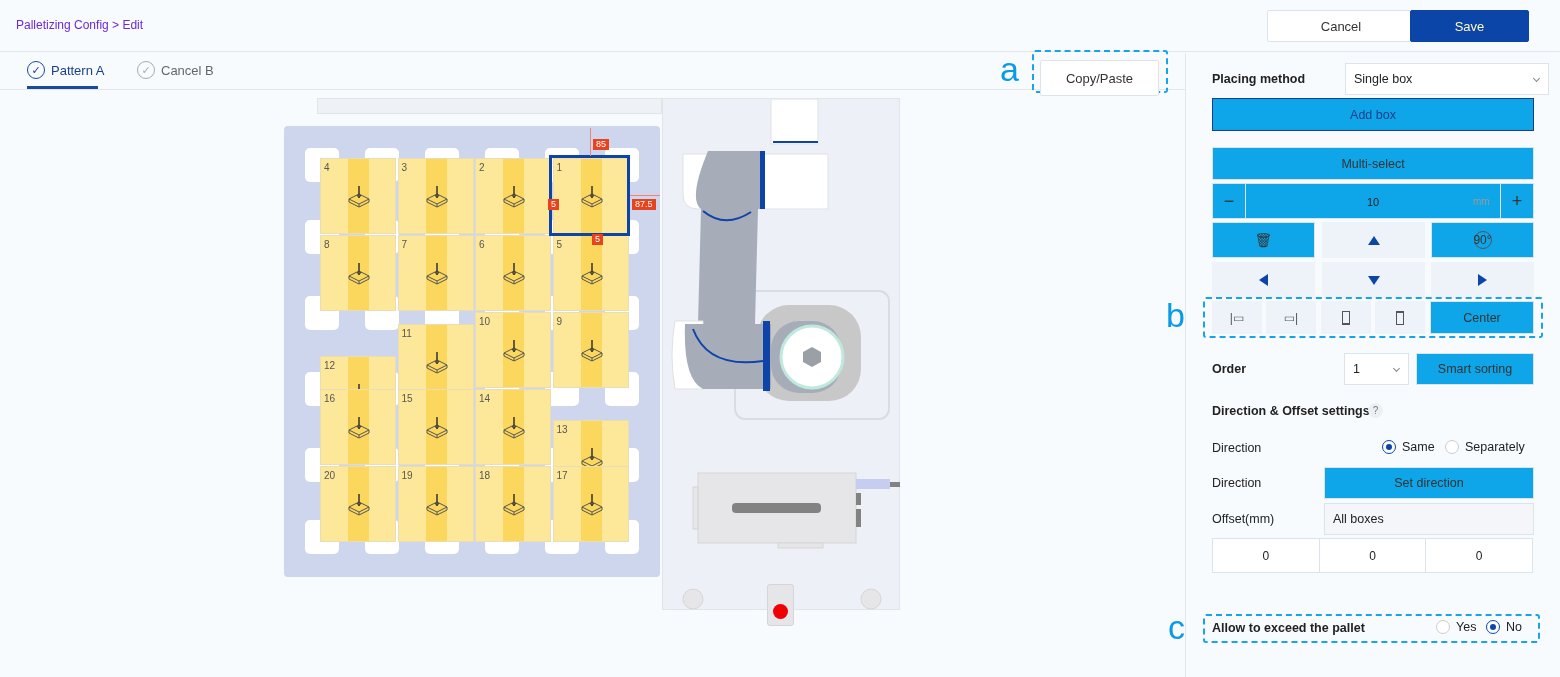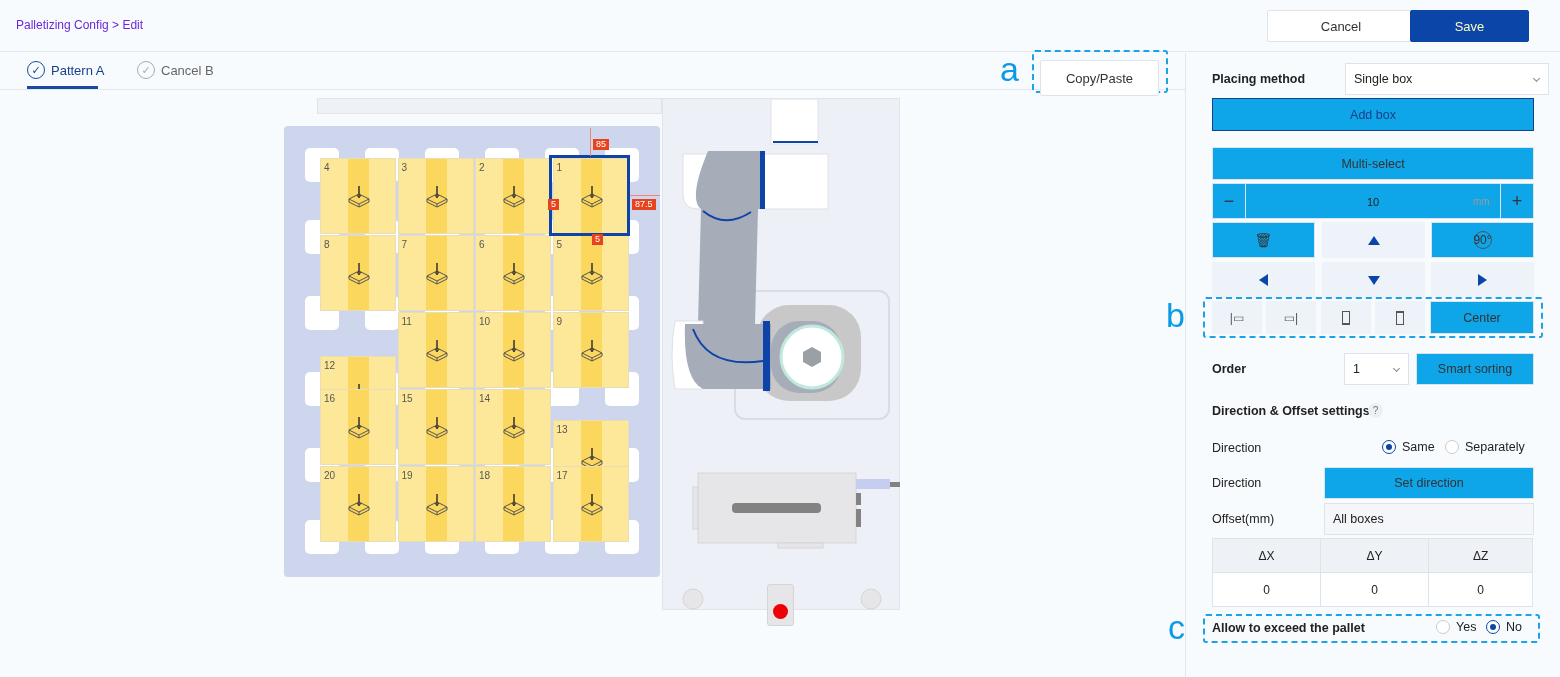--- a/index.html
+++ b/index.html
@@ -209,21 +209,21 @@
       <div class="band"></div>
       <span class="num">12</span>
       <svg class="ico" width="24" height="26" viewBox="0 0 24 26">
         <path d="M2 14 L12 9 L22 14 L12 19 Z" fill="none" stroke="#555" stroke-width="1"></path>
         <path d="M2 14 L2 17 L12 22 L22 17 L22 14" fill="none" stroke="#555" stroke-width="1"></path>
         <line x1="12" y1="19" x2="12" y2="22" stroke="#555"></line>
         <line x1="12" y1="1" x2="12" y2="12" stroke="#333" stroke-width="1.5"></line>
         <path d="M10 10 L12 13 L14 10" fill="none" stroke="#333"></path>
       </svg>
     </div>
-    <div class="box" style="left: 397.5px; top: 312px;">
+    <div class="box" style="left: 397.5px; top: 324px;">
       <div class="band"></div>
       <span class="num">11</span>
       <svg class="ico" width="24" height="26" viewBox="0 0 24 26">
         <path d="M2 14 L12 9 L22 14 L12 19 Z" fill="none" stroke="#555" stroke-width="1"></path>
         <path d="M2 14 L2 17 L12 22 L22 17 L22 14" fill="none" stroke="#555" stroke-width="1"></path>
         <line x1="12" y1="19" x2="12" y2="22" stroke="#555"></line>
         <line x1="12" y1="1" x2="12" y2="12" stroke="#333" stroke-width="1.5"></line>
         <path d="M10 10 L12 13 L14 10" fill="none" stroke="#333"></path>
       </svg>
     </div>
@@ -450,25 +450,20 @@
 </div>
 
 <div class="lbl" style="left:1212px;top:476px">Direction</div>
 <div class="sbtn" style="left:1324px;top:467px;width:210px;height:32px">Set direction</div>
 
 <div class="lbl" style="left:1212px;top:512px">Offset(mm)</div>
 <div class="sel" style="left:1324px;top:503px;width:210px;height:32px;background:#f4f6f9">All boxes</div>
 
 <table class="tbl">
   <tbody>
-      <tr>
-    <th>ΔX</th>
-    <th>ΔY</th>
-    <th>ΔZ</th>
-  </tr>
   <tr>
     <td>0</td>
     <td>0</td>
     <td>0</td>
   </tr>
 </tbody>
   </table>
 
 <div class="mark" style="left:1168px;top:608px">c</div>
 <div class="dash" style="left:1203px;top:614px;width:337px;height:29px"></div>

